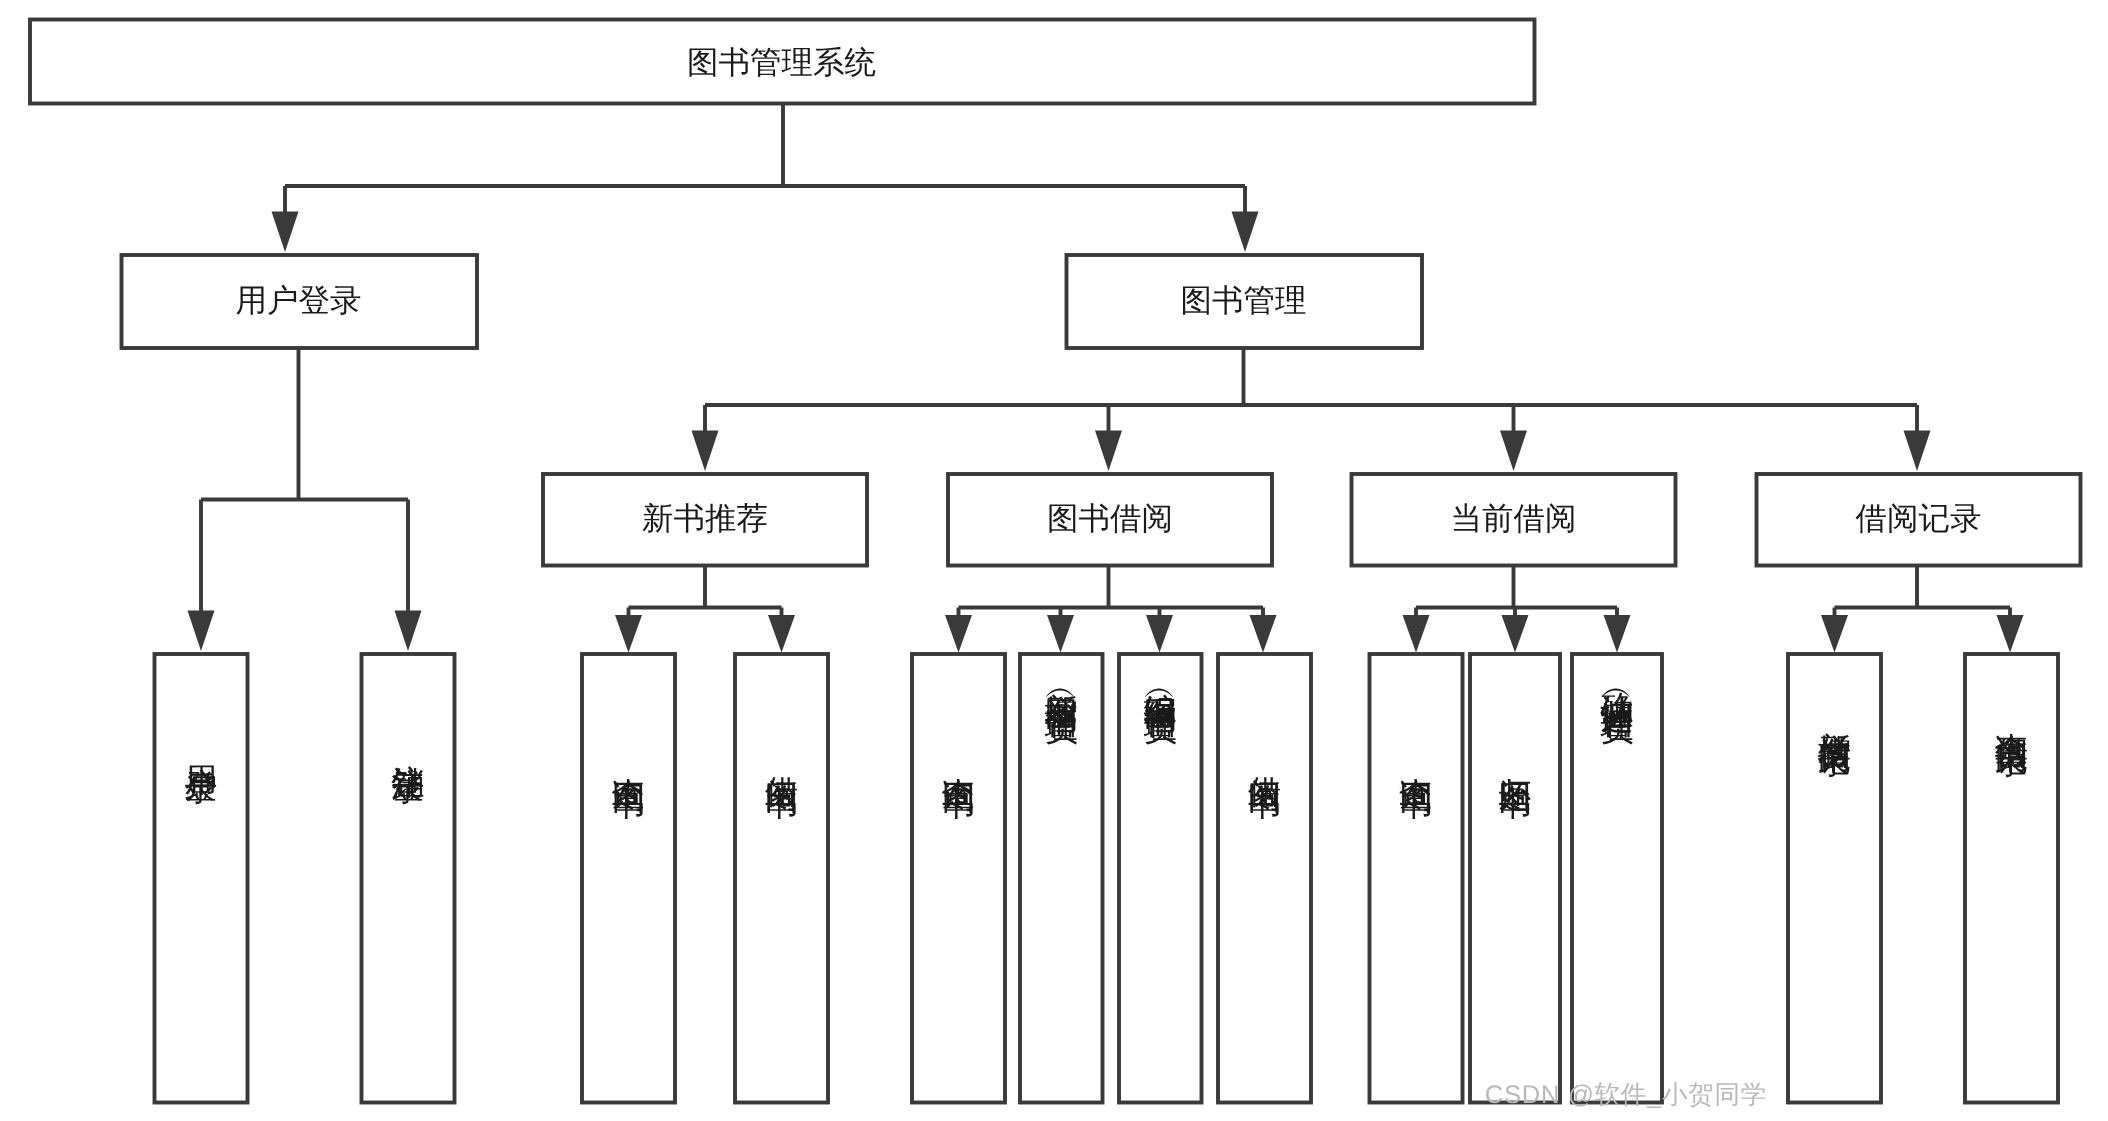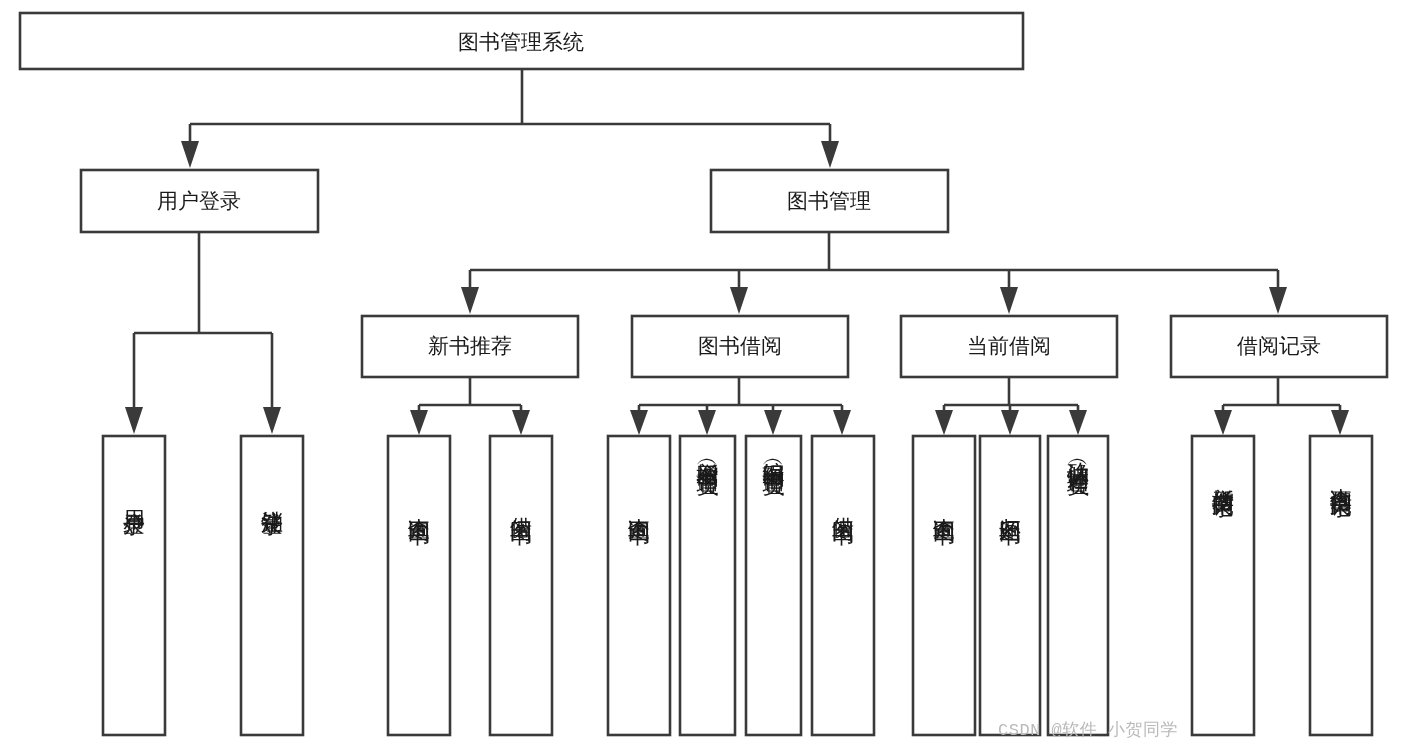--- a/index.html
+++ b/index.html
@@ -63,21 +63,21 @@
     font-size: 22px;
     line-height: 1.18;
     color: #1a1a1a;
     letter-spacing: 2px;
     white-space: nowrap;
   }
   .watermark {
     position: absolute;
     right: 8px;
     bottom: 6px;
-    font-family: Liberation Mono, monospace;
+    font-family: Liberation Sans, sans-serif;
     font-size: 17px;
     color: #b9b9b9;
     white-space: nowrap;
     letter-spacing: 0.5px;
   }
 </style>
 </head>
 <body>
 
 <div id="diagram-root">

